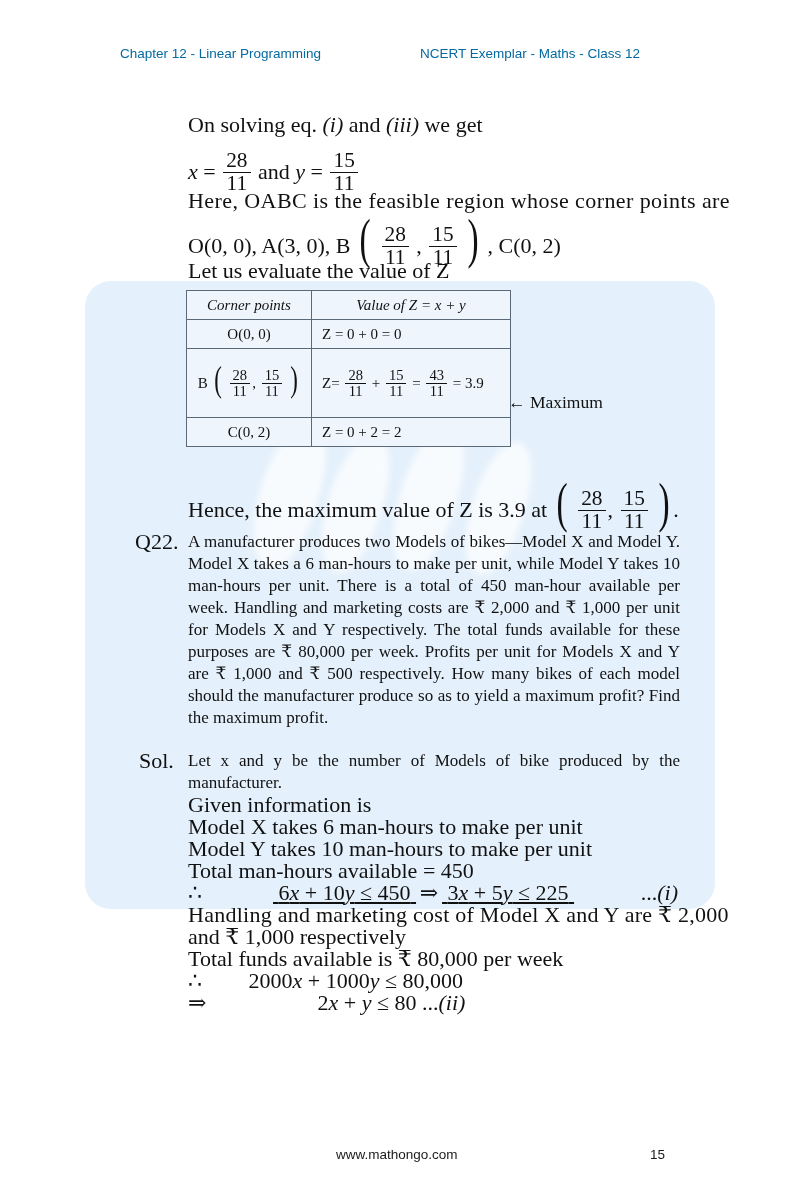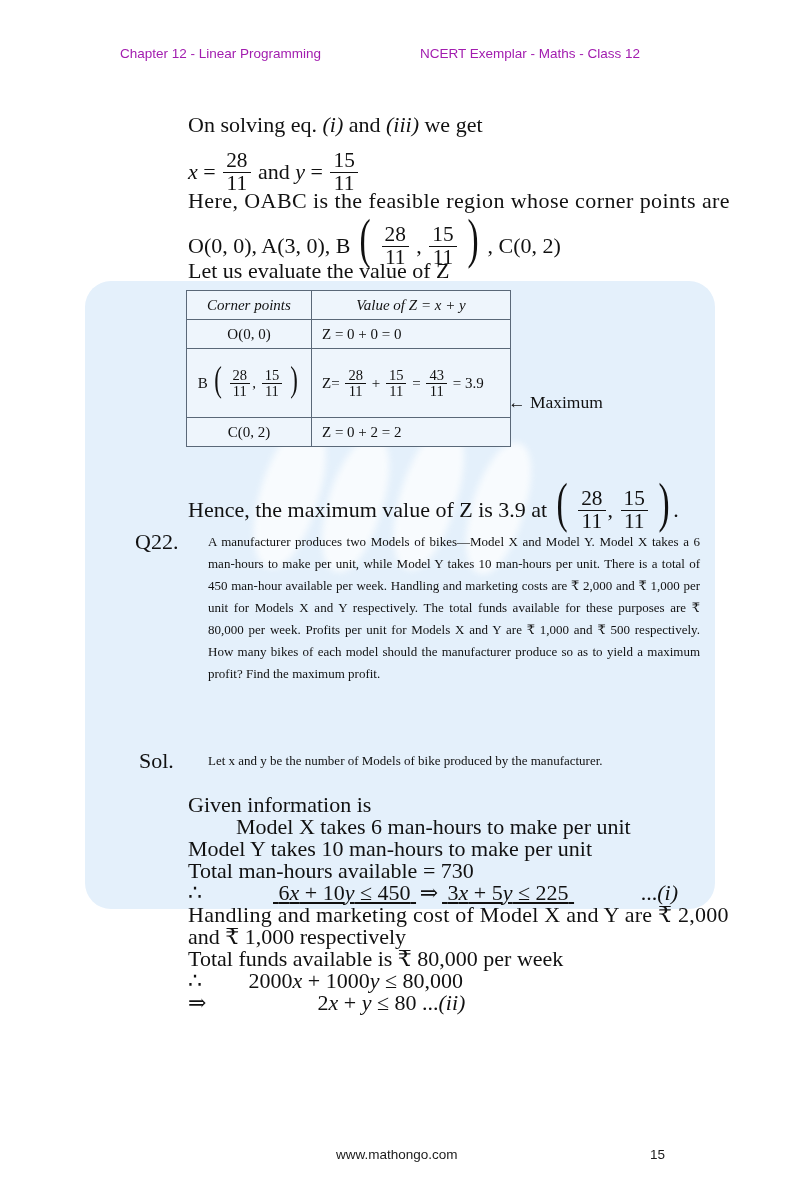--- a/index.html
+++ b/index.html
@@ -18,21 +18,21 @@
 
   
   #page-header {
     position: absolute;
     top: 46px;
     left: 120px;
     width: 560px;
     display: flex;
     font-family: "Liberation Sans", sans-serif;
     font-size: 13.5px;
-    color: #a21caf;
+    color: #0369a1;
   }
   #page-header .hdr-left { width: 300px; }
   #page-header .hdr-right { }
 
   
   #highlight-panel {
     position: absolute;
     left: 85px;
     top: 281px;
     width: 630px;
@@ -72,23 +72,22 @@
   }
 
   .line {
     position: absolute;
     font-size: 22px;
     line-height: 1.0;
     white-space: nowrap;
   }
   .para {
     position: absolute;
-    font-size: 13px;
+    font-size: 17px;
     line-height: 22px;
-    margin-left: 20px;
   }
   .just { text-align: justify; text-align-last: left; }
 
   i, .it { font-style: italic; }
 
   
   .frac {
     display: inline-block;
     vertical-align: -0.52em;
     text-align: center;
@@ -288,23 +287,23 @@
     <span class="bigparen">)</span><span>.</span>
   </div>
 
   <div class="line" style="left:135px; top:531px;">Q22.</div>
   <div class="para just" style="left:188px; top:531px; width:492px;">A manufacturer produces two Models of bikes—Model X and Model Y. Model X takes a 6 man-hours to make per unit, while Model Y takes 10 man-hours per unit. There is a total of 450 man-hour available per week. Handling and marketing costs are ₹ 2,000 and ₹ 1,000 per unit for Models X and Y respectively. The total funds available for these purposes are ₹ 80,000 per week. Profits per unit for Models X and Y are ₹ 1,000 and ₹ 500 respectively. How many bikes of each model should the manufacturer produce so as to yield a maximum profit? Find the maximum profit.</div>
 
   <div class="line" style="left:139px; top:750px;">Sol.</div>
   <div class="para just" style="left:188px; top:750px; width:492px;">Let x and y be the number of Models of bike produced by the manufacturer.</div>
 
   <div class="line" style="left:188px; top:794px;">Given information is</div>
-  <div class="line" style="left:188px; top:816px;margin-left:48px;">Model X takes 6 man-hours to make per unit</div>
+  <div class="line" style="left:188px; top:816px;">Model X takes 6 man-hours to make per unit</div>
   <div class="line" style="left:188px; top:838px;">Model Y takes 10 man-hours to make per unit</div>
-  <div class="line" style="left:188px; top:860px;">Total man-hours available = 730</div>
+  <div class="line" style="left:188px; top:860px;">Total man-hours available = 450</div>
 
   <div class="line" style="left:188px; top:882px;text-decoration:underline;">
     <span style="display:inline-block;width:85px;">∴</span>
     <span>6<i>x</i> + 10<i>y</i> ≤ 450</span>
     <span style="display:inline-block;width:26px;text-align:center;">⇒</span>
     <span>3<i>x</i> + 5<i>y</i> ≤ 225</span>
     <span style="display:inline-block;width:104px;text-align:right;">...<i>(i)</i></span>
   </div>
 
   <div class="line" style="left:188px; top:904px; letter-spacing:0.25px;">Handling and marketing cost of Model X and Y are ₹ 2,000</div>

